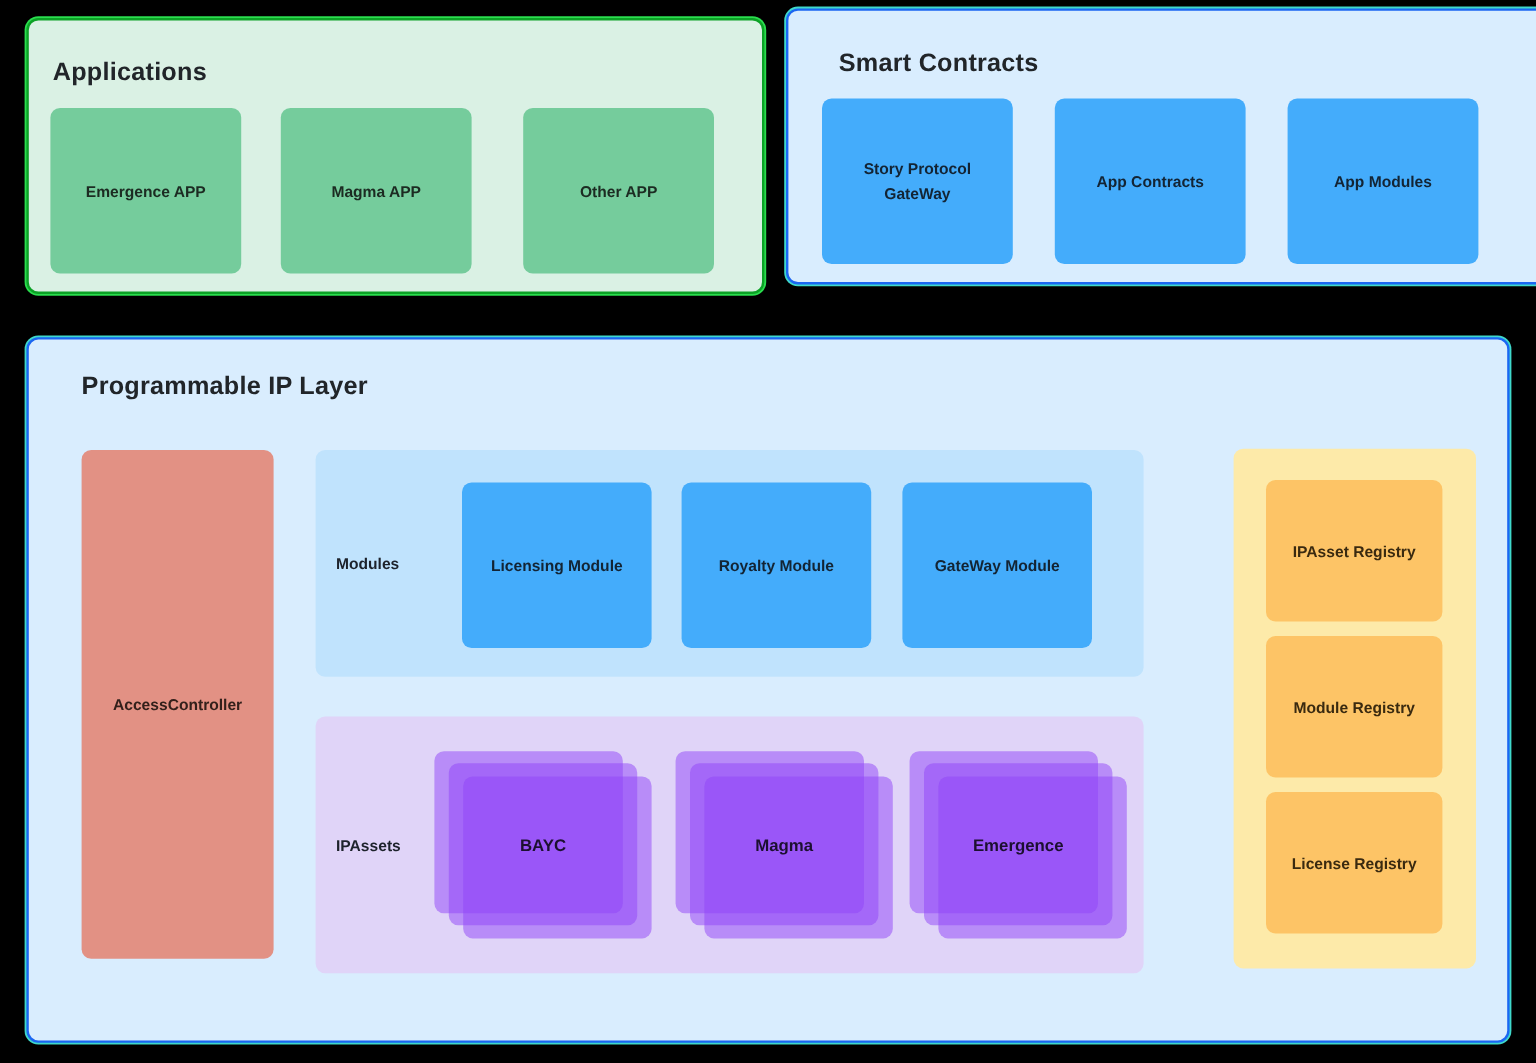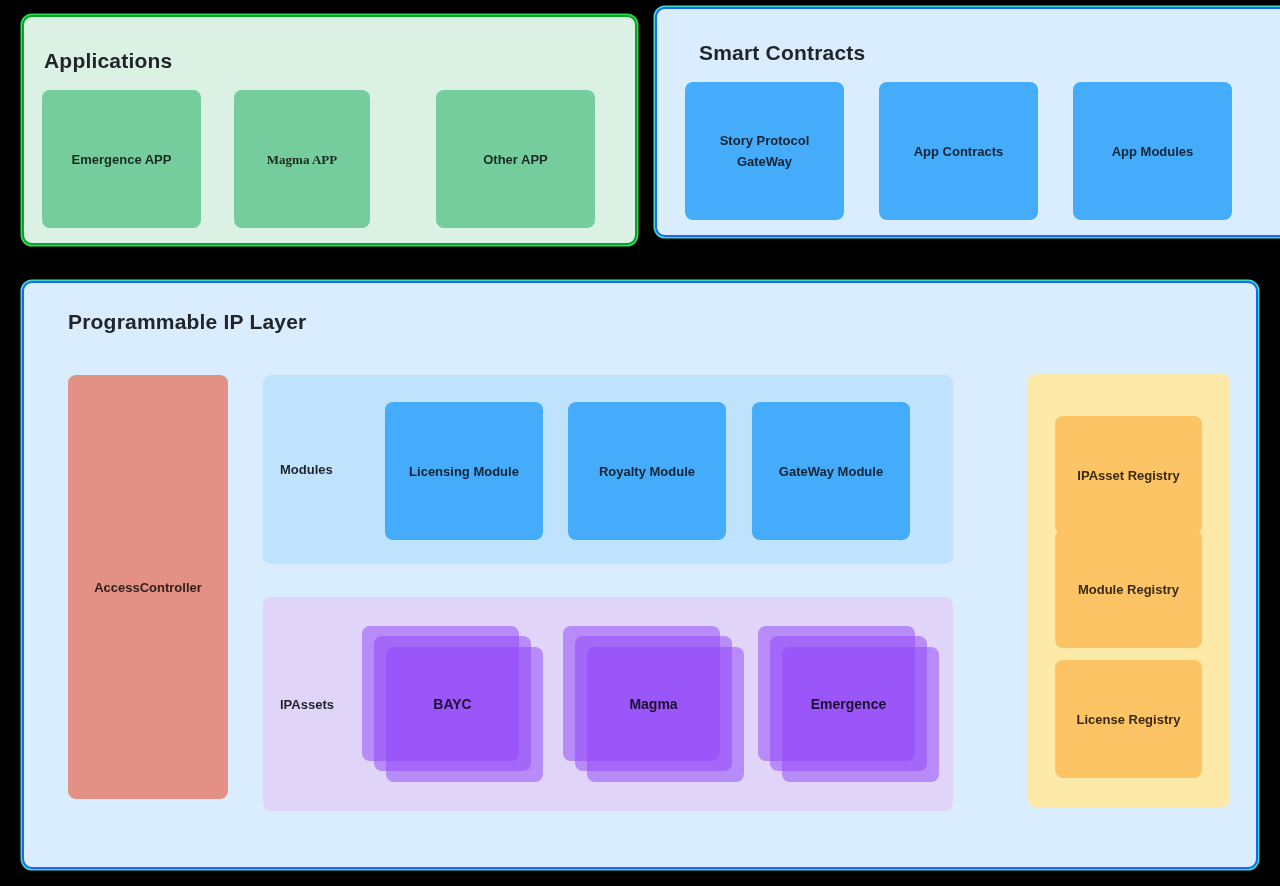--- a/index.html
+++ b/index.html
@@ -61,21 +61,21 @@
   }
 </style>
 </head>
 <body>
 
 <section class="abs frame green" style="left:22px;top:15px;width:615px;height:230px;">
   <h2 class="abs frame-title" style="left:20px;top:31px;margin:0;">Applications</h2>
   <div class="abs card greenc" style="left:18px;top:73px;width:159px;height:138px;">
     <span>Emergence APP</span>
   </div>
-  <div class="abs card greenc" style="left:210px;top:73px;width:136px;height:138px;font-family:Liberation Serif, serif;">
+  <div class="abs card greenc" style="left:210px;top:73px;width:159px;height:138px;">
     <span>Magma APP</span>
   </div>
   <div class="abs card greenc" style="left:412px;top:73px;width:159px;height:138px;">
     <span>Other APP</span>
   </div>
 </section>
 
 <section class="abs frame blue" style="left:655px;top:7px;width:659px;height:230px;">
   <h2 class="abs frame-title" style="left:42px;top:31px;margin:0;">Smart Contracts</h2>
   <div class="abs card bluec" style="left:28px;top:73px;width:159px;height:138px;">
@@ -128,21 +128,21 @@
 
     <div class="stack" style="left:495px;top:29px;">
       <div class="layer l1"></div>
       <div class="layer l2"></div>
       <div class="layer l3"></div>
       <span class="stack-label">Emergence</span>
     </div>
   </div>
 
   <div class="abs panel registries" style="left:1004px;top:91px;width:202px;height:433px;">
-    <div class="abs card orangec" style="left:27px;top:26px;width:147px;height:118px;margin-top:16px;">
+    <div class="abs card orangec" style="left:27px;top:26px;width:147px;height:118px;">
       <span>IPAsset Registry</span>
     </div>
     <div class="abs card orangec" style="left:27px;top:156px;width:147px;height:118px;">
       <span>Module Registry</span>
     </div>
     <div class="abs card orangec" style="left:27px;top:286px;width:147px;height:118px;">
       <span>License Registry</span>
     </div>
   </div>
 </section>

